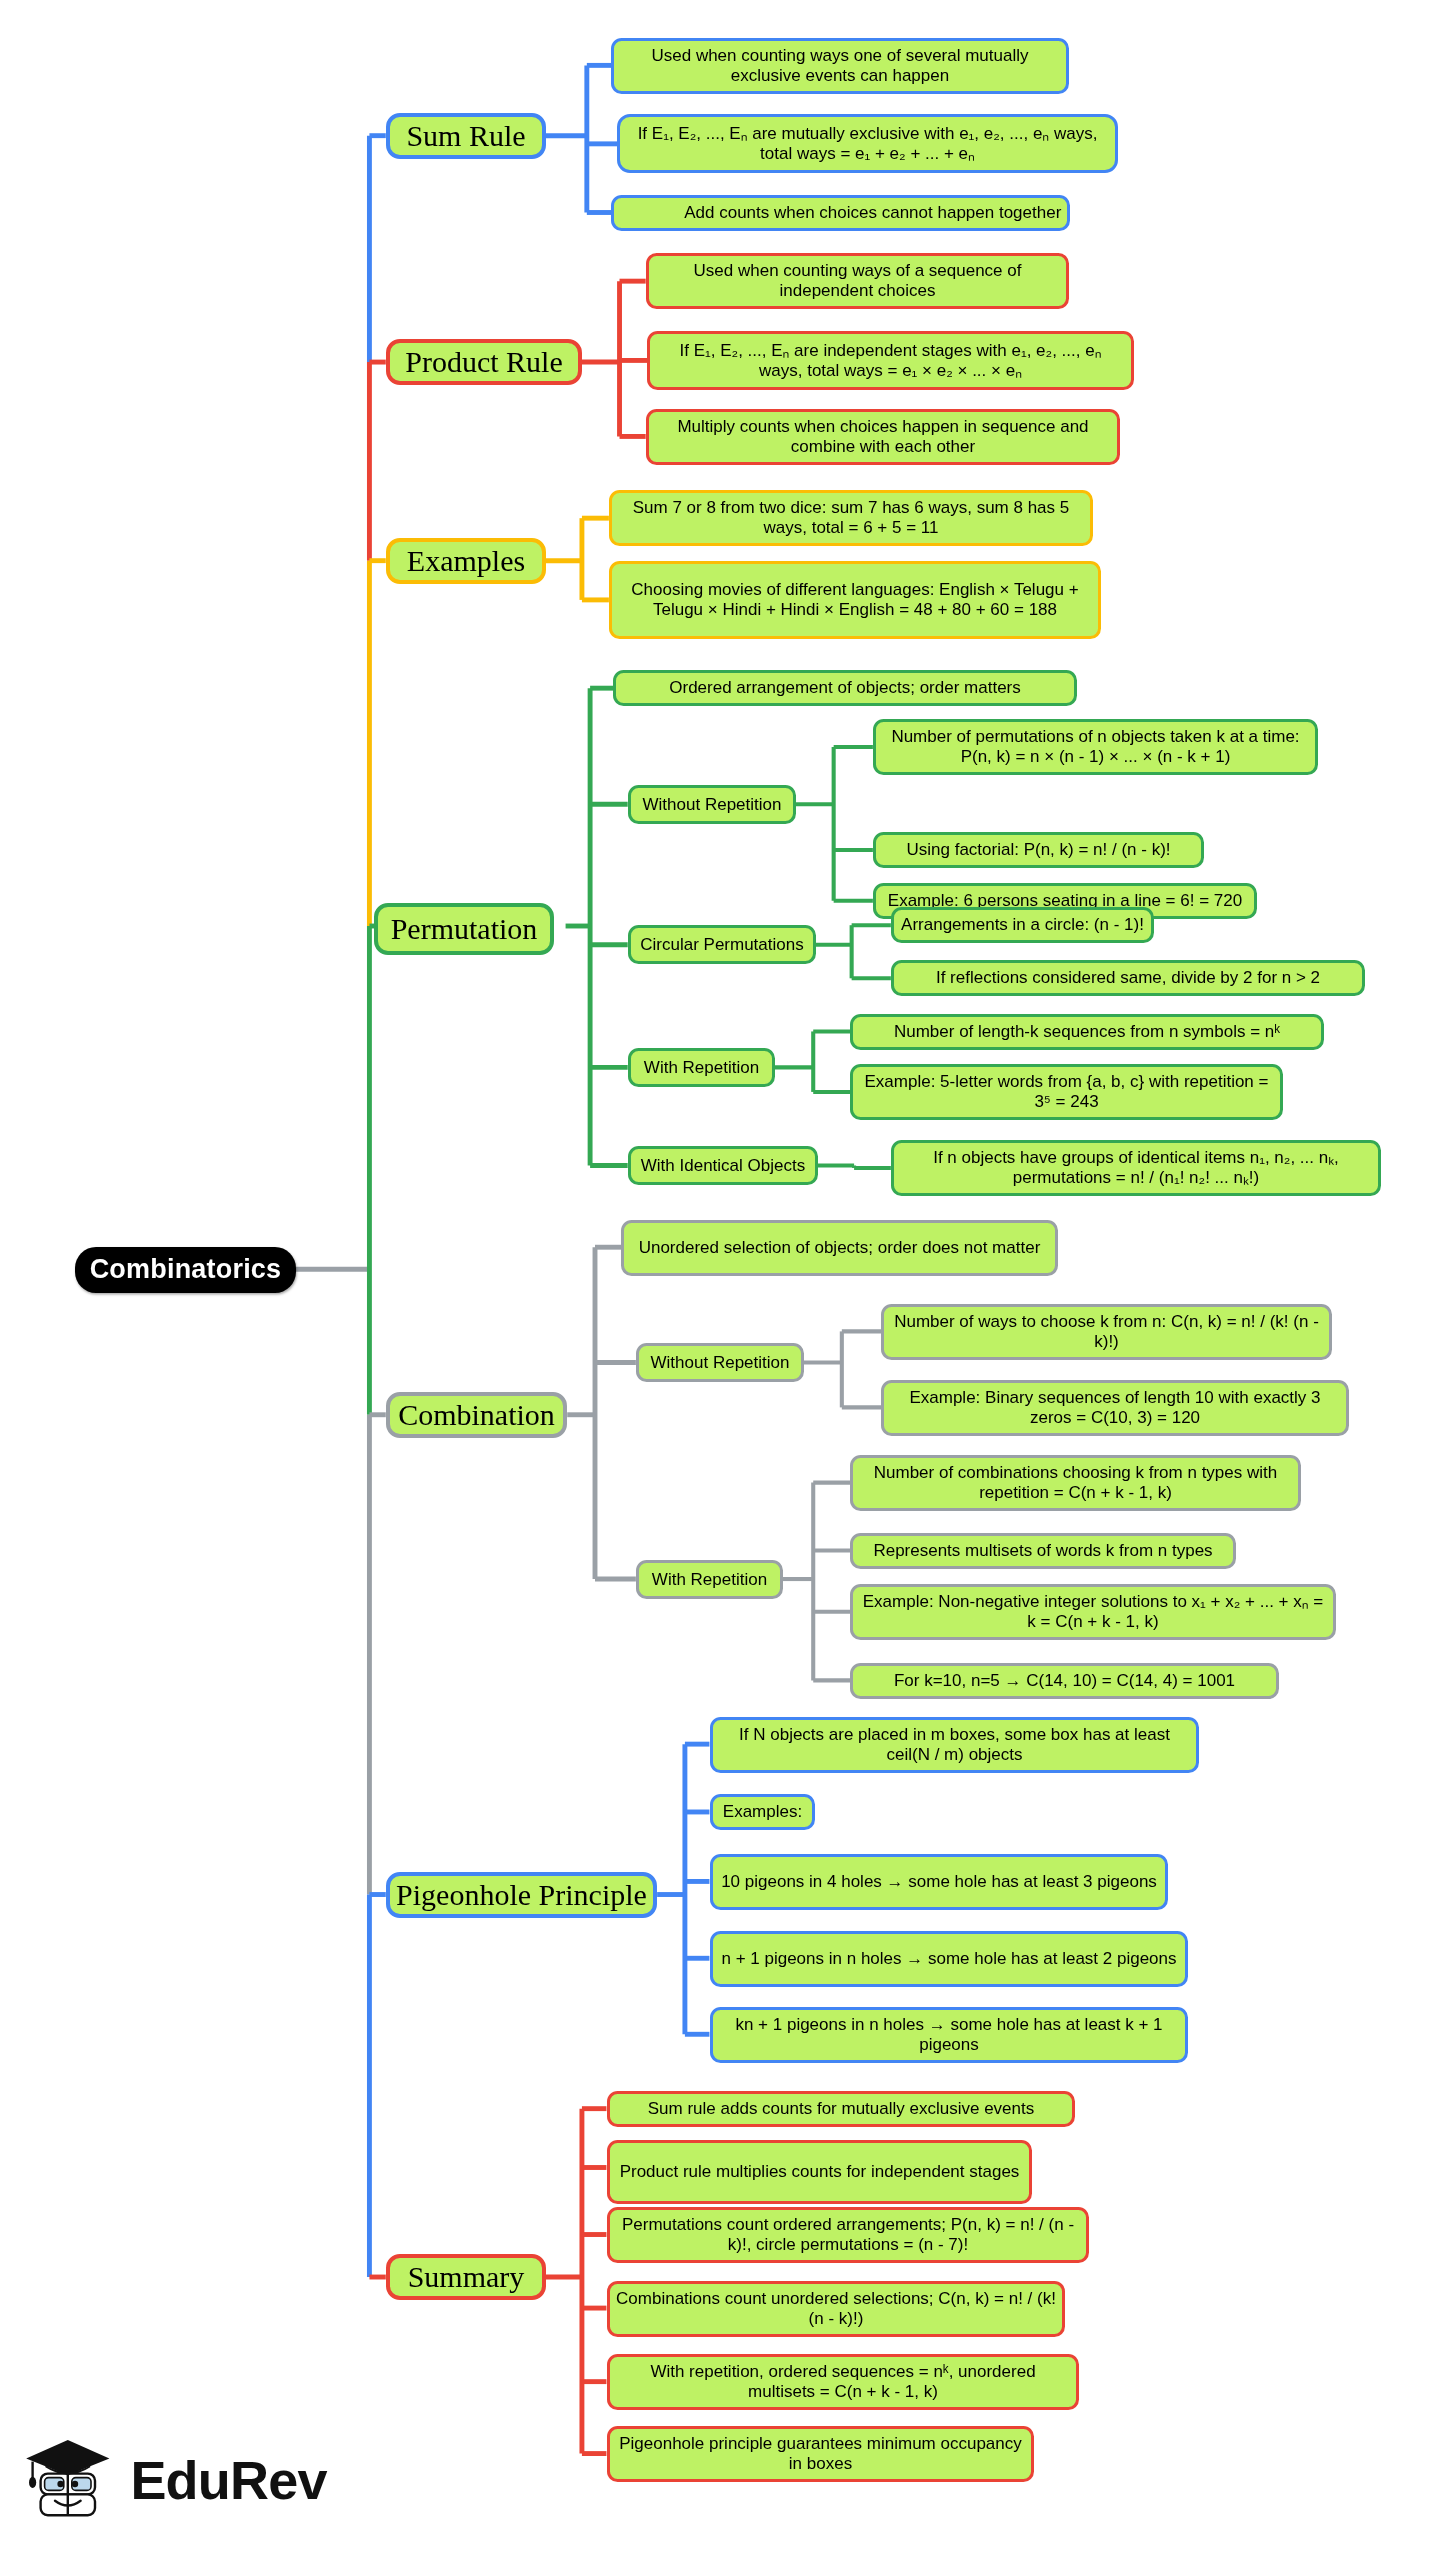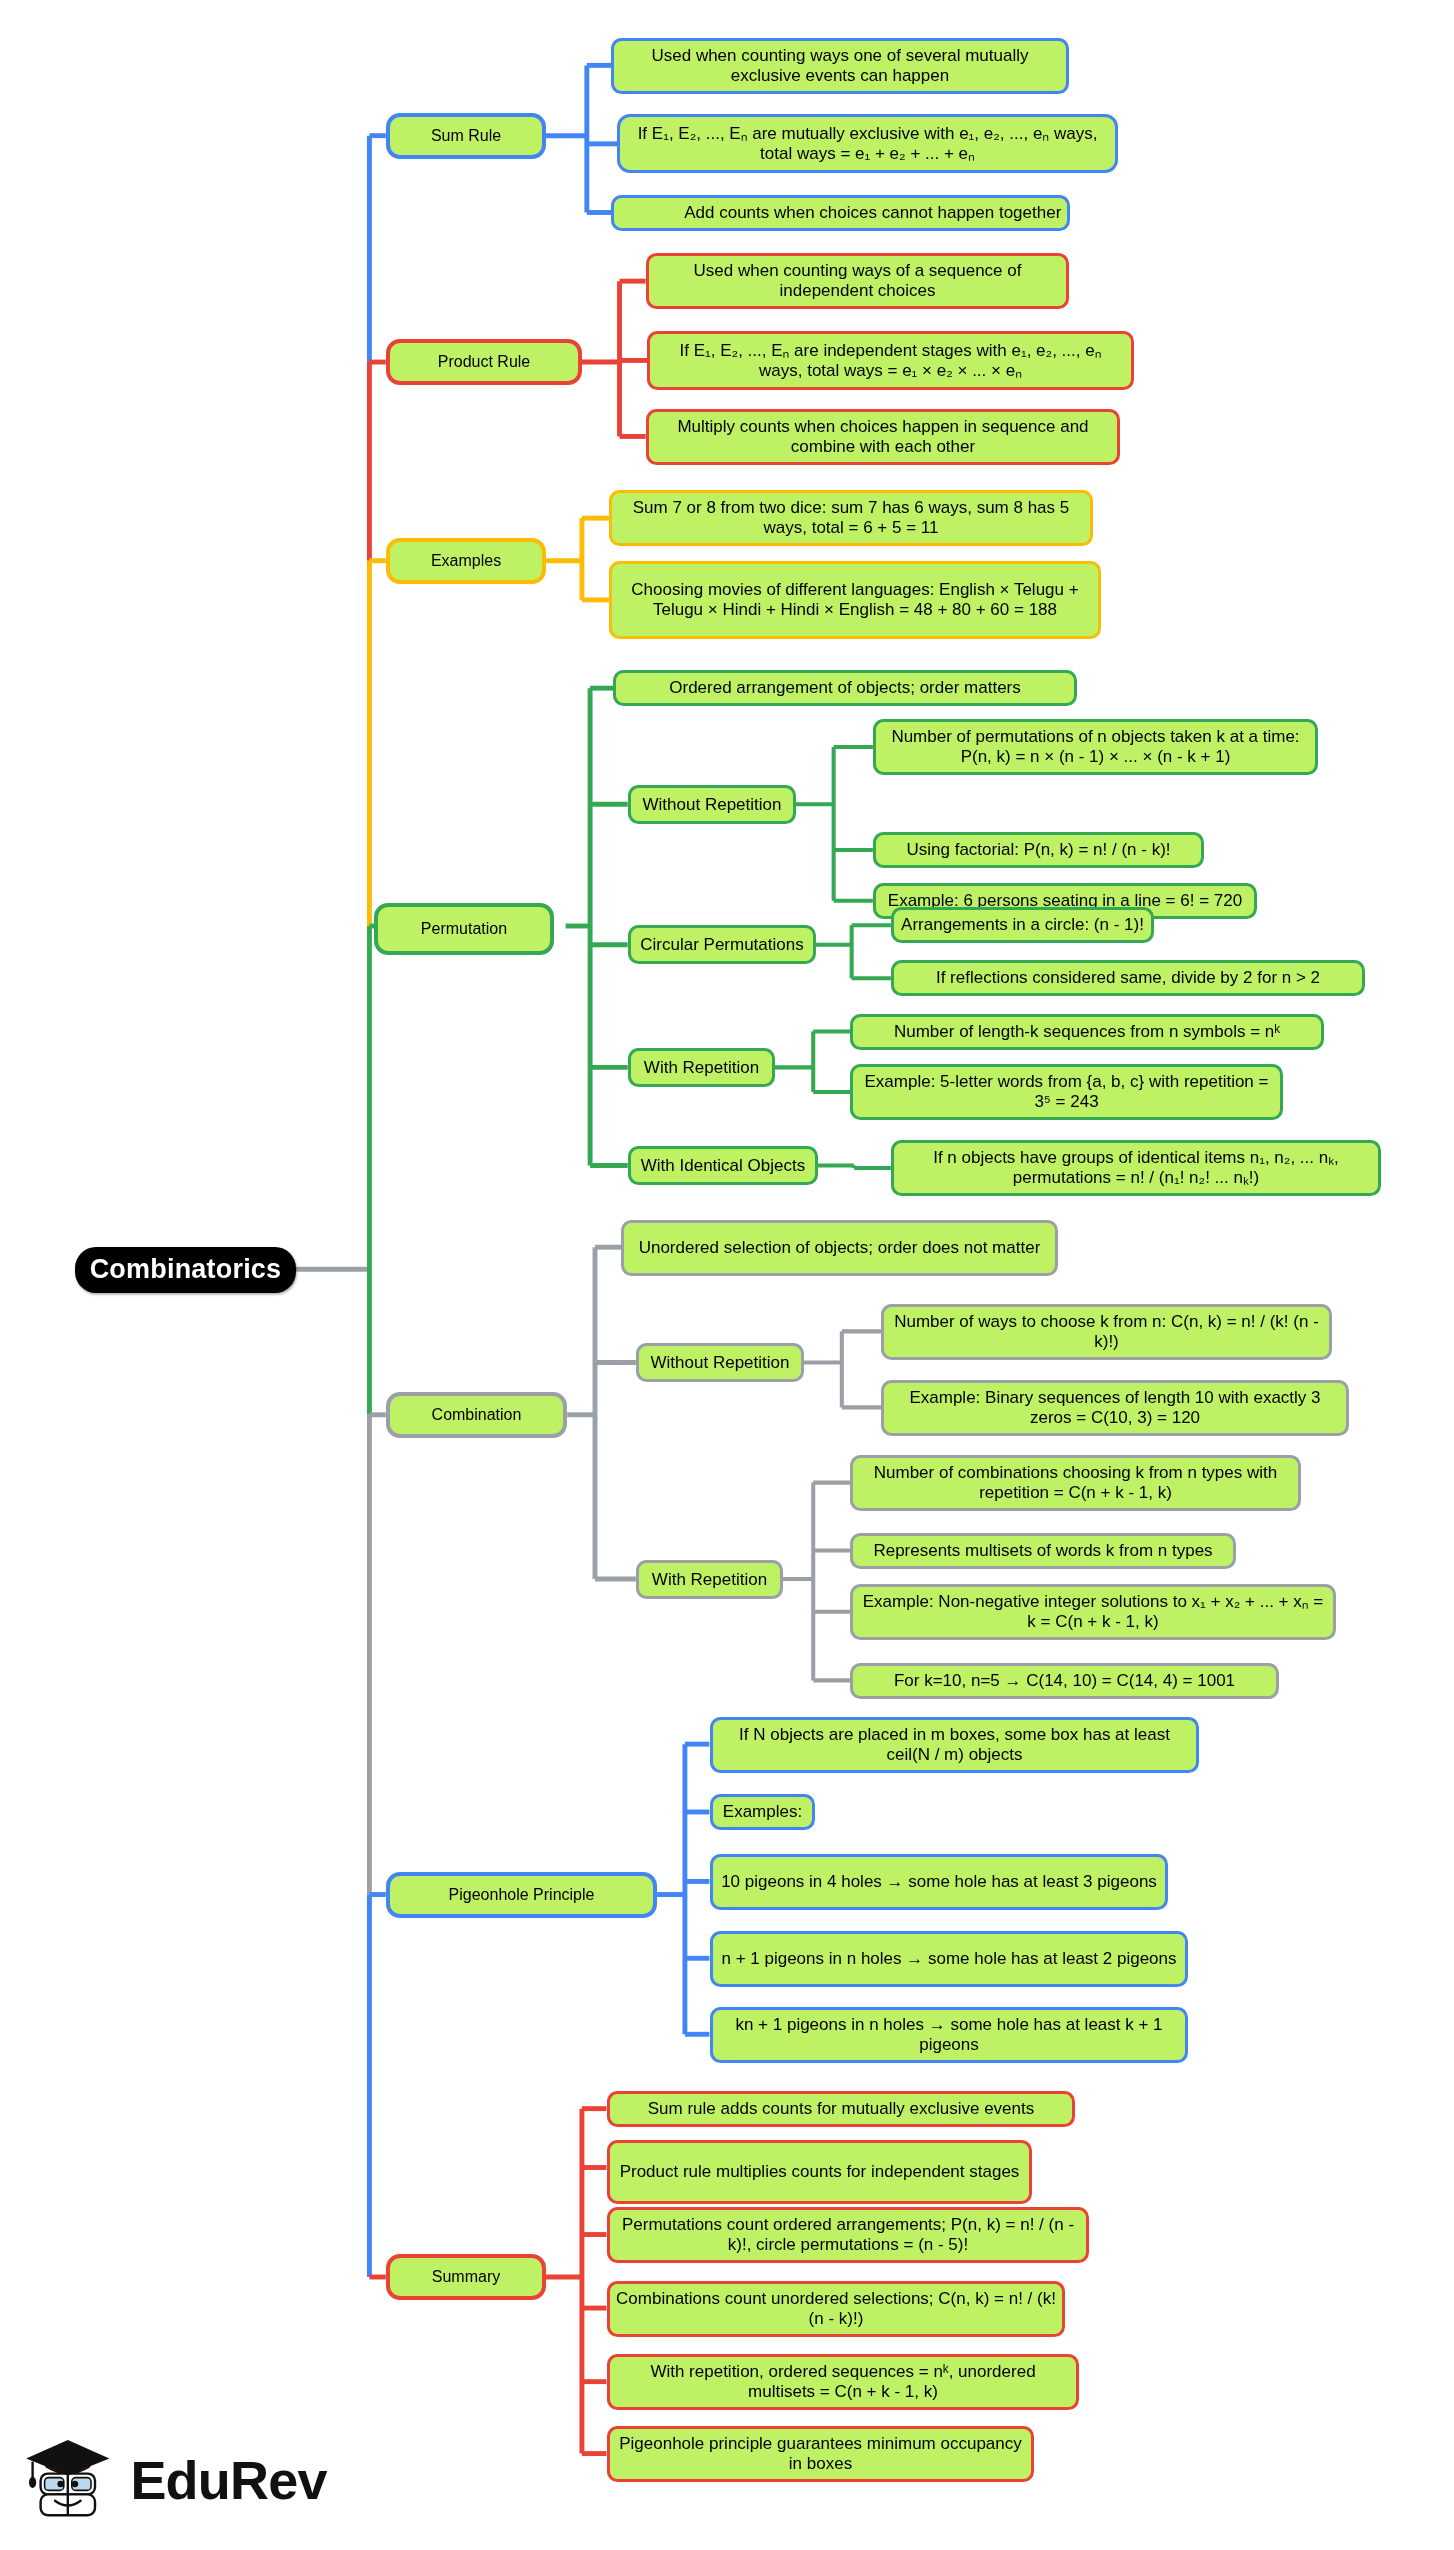--- a/index.html
+++ b/index.html
@@ -43,21 +43,22 @@
     font-weight: bold;
     font-size: 27px;
     letter-spacing: 0.2px;
     box-shadow: 0.8px 1.6px 2.5px rgba(0,0,0,.35);
   }
   
   .node.branch {
     border-width: 4.1px;
     border-style: solid;
     border-radius: 14px;
-    font-size: 16px;
+    font-size: 30px;
+    font-family: Liberation Serif, serif;
   }
   
   .node.sub {
     border-width: 3.3px;
     border-style: solid;
     border-radius: 10.6px;
     font-size: 17px;
   }
   
   .node.leaf {
@@ -326,21 +327,21 @@
   <div class="node branch c-red" style="left:386px; top:2254px; width:160px; height:46px;">
     <span class="txt">Summary</span>
   </div>
   <div class="node leaf c-red" style="left:607px; top:2091px; width:468px; height:36px;">
     <span class="txt">Sum rule adds counts for mutually exclusive events</span>
   </div>
   <div class="node leaf c-red" style="left:607px; top:2140px; width:425px; height:64px;">
     <span class="txt">Product rule multiplies counts for independent stages</span>
   </div>
   <div class="node leaf c-red" style="left:607px; top:2207px; width:482px; height:56px;">
-    <span class="txt">Permutations count ordered arrangements; P(n, k) = n! / (n - k)!, circle permutations = (n - 5)!</span>
+    <span class="txt">Permutations count ordered arrangements; P(n, k) = n! / (n - k)!, circle permutations = (n - 7)!</span>
   </div>
   <div class="node leaf c-red" style="left:607px; top:2281px; width:458px; height:56px;">
     <span class="txt">Combinations count unordered selections; C(n, k) = n! / (k! (n - k)!)</span>
   </div>
   <div class="node leaf c-red" style="left:607px; top:2354px; width:472px; height:56px;">
     <span class="txt">With repetition, ordered sequences = nᵏ, unordered multisets = C(n + k - 1, k)</span>
   </div>
   <div class="node leaf c-red" style="left:607px; top:2426px; width:427px; height:56px;">
     <span class="txt">Pigeonhole principle guarantees minimum occupancy in boxes</span>
   </div>

